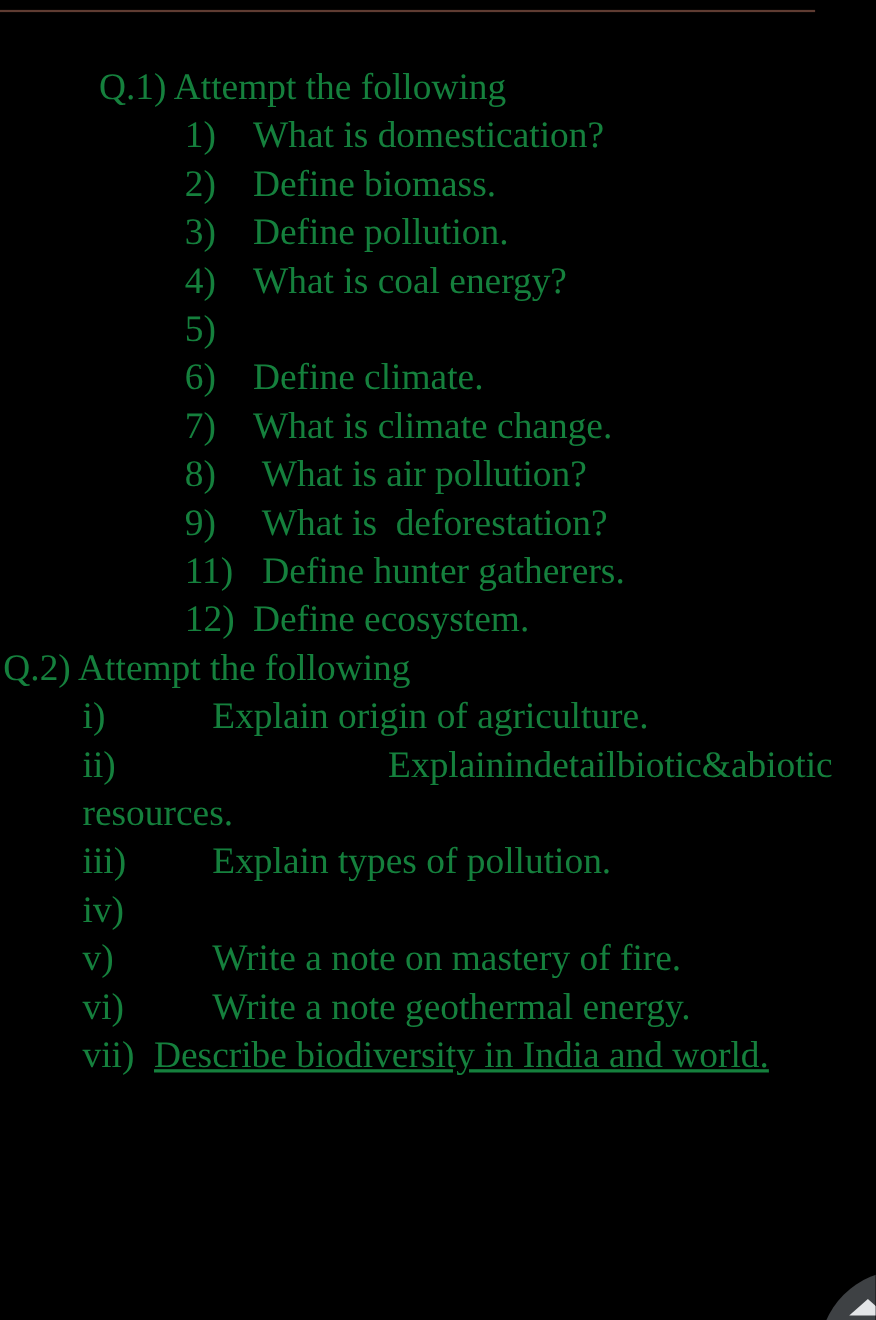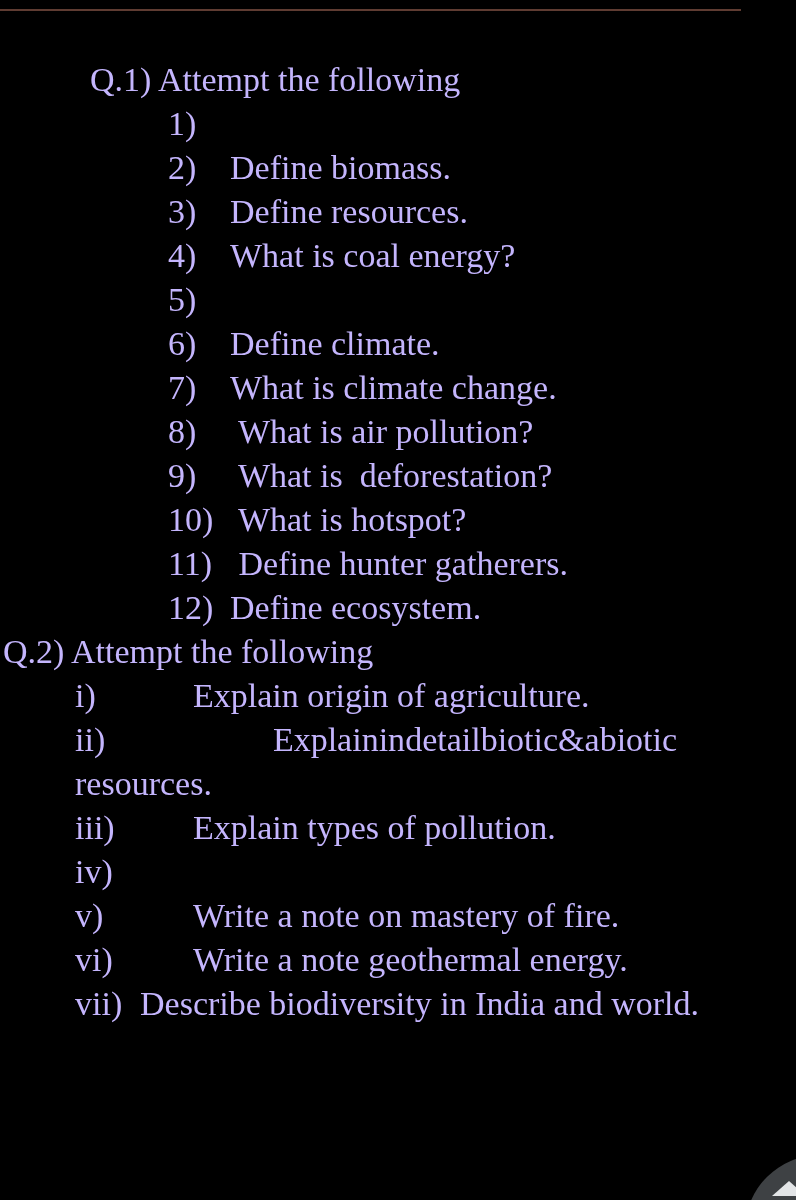--- a/index.html
+++ b/index.html
@@ -20,45 +20,45 @@
     top: 9px;
     width: 741px;
     height: 2px;
     background: #5f3c32;
   }
   .content {
     position: absolute;
     left: 0;
     top: 58px;
     width: 796px;
-    color: #c4b5fd;
+    color: #15803d;
     font-size: 34px;
   }
   .line {
     position: relative;
     height: 44px;
     line-height: 44px;
     white-space: pre;
   }
   .line span { white-space: pre; }
   .q1-title { position: absolute; left: 90px; top: 0; }
   .q2-title { position: absolute; left: 3px;  top: 0; }
   .m1 { position: absolute; left: 168px; top: 0; }   
   .t1 { position: absolute; left: 230px; top: 0; }   
   .m2 { position: absolute; left: 75px;  top: 0; }   
   .t2 { position: absolute; left: 193px; top: 0; }   
-  .t2-narrow { position: absolute; left: 140px; top: 0; } 
+  .t2-narrow { position: absolute; left: 140px; top: 0; text-decoration: underline; } 
   .cont { position: absolute; left: 75px; top: 0; text-align: right; }  
   .just {
     position: absolute;
     left: 193px;
     top: 0;
     width: 564px;
     display: flex;
-    justify-content: center;
+    justify-content: flex-end;
   }
   .fab {
     position: absolute;
     left: 745px;
     top: 1155px;
     width: 150px;
     height: 150px;
     border-radius: 50%;
     background: #3e4144;
     border: none;
@@ -82,28 +82,29 @@
 <div class="top-rule"></div>
 
 <div class="content">
 
   <div class="line">
     <span class="q1-title">Q.1) Attempt the following</span>
   </div>
 
   <div class="line">
     <span class="m1">1)</span>
+    <span class="t1">What is domestication?</span>
   </div>
   <div class="line">
     <span class="m1">2)</span>
     <span class="t1">Define biomass.</span>
   </div>
   <div class="line">
     <span class="m1">3)</span>
-    <span class="t1">Define resources.</span>
+    <span class="t1">Define pollution.</span>
   </div>
   <div class="line">
     <span class="m1">4)</span>
     <span class="t1">What is coal energy?</span>
   </div>
   <div class="line">
     <span class="m1">5)</span>
   </div>
   <div class="line">
     <span class="m1">6)</span>
@@ -113,24 +114,20 @@
     <span class="m1">7)</span>
     <span class="t1">What is climate change.</span>
   </div>
   <div class="line">
     <span class="m1">8)</span>
     <span class="t1"> What is air pollution?</span>
   </div>
   <div class="line">
     <span class="m1">9)</span>
     <span class="t1"> What is  deforestation?</span>
-  </div>
-  <div class="line">
-    <span class="m1">10)</span>
-    <span class="t1"> What is hotspot?</span>
   </div>
   <div class="line">
     <span class="m1">11)</span>
     <span class="t1"> Define hunter gatherers.</span>
   </div>
   <div class="line">
     <span class="m1">12)</span>
     <span class="t1">Define ecosystem.</span>
   </div>
 

